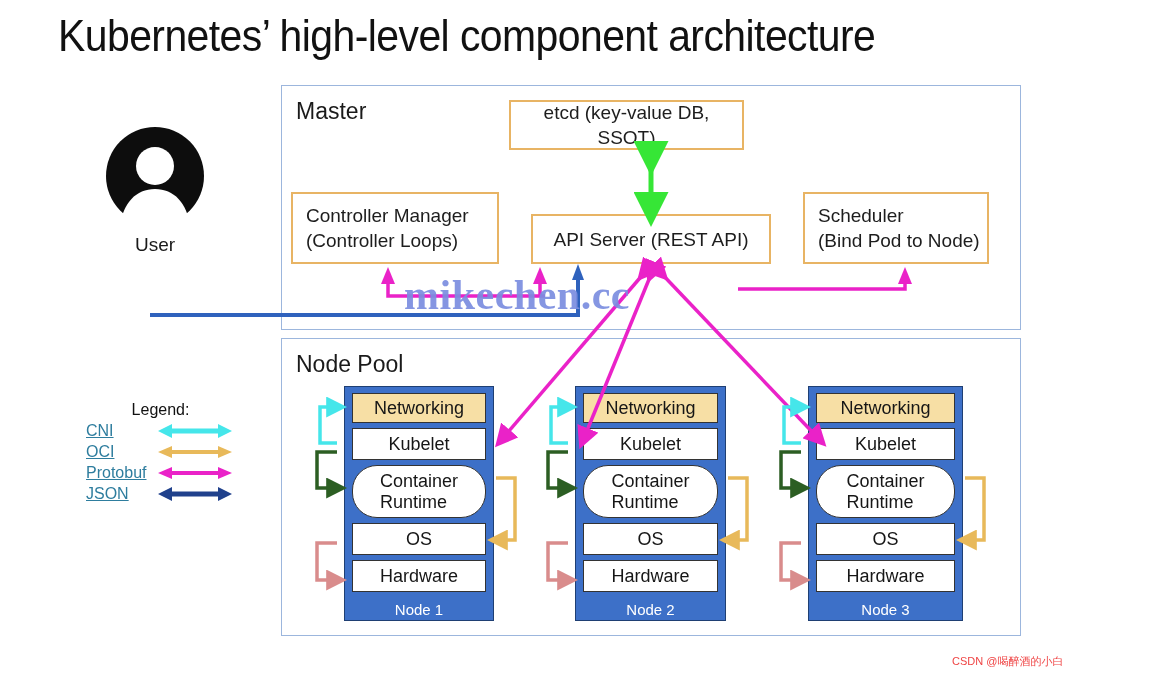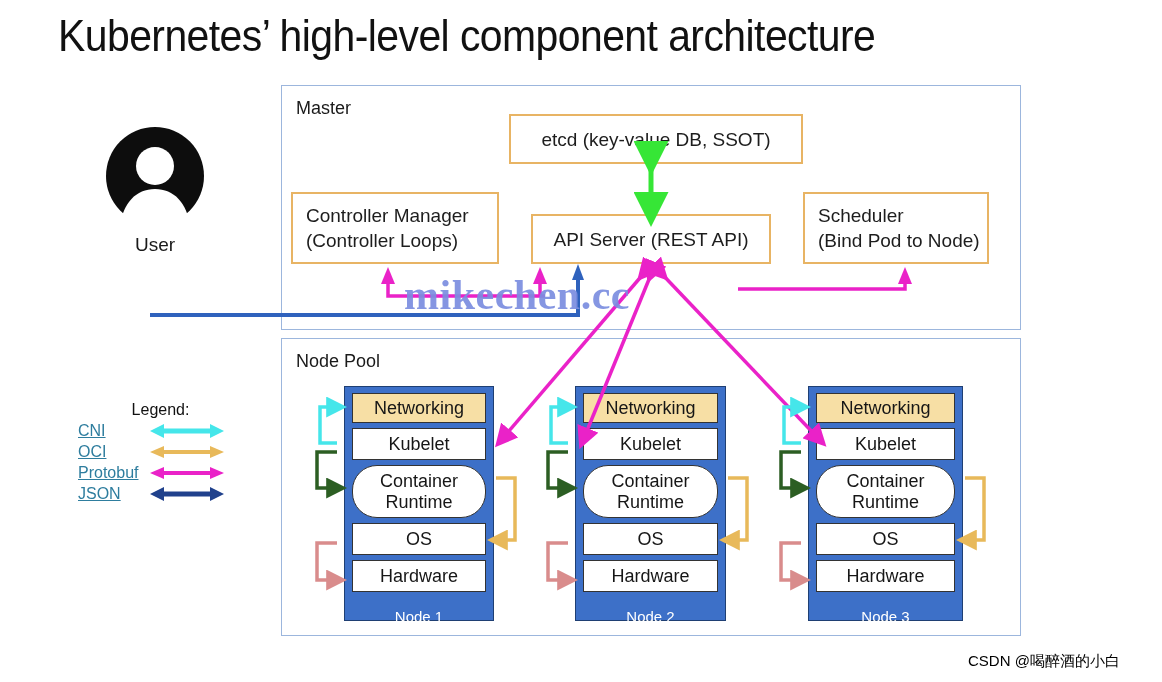--- a/index.html
+++ b/index.html
@@ -43,21 +43,21 @@
     border: 1.5px solid #9cb6dd;
     background: #ffffff;
     box-sizing: border-box;
   }
   #master-panel { left: 281px; top: 85px; width: 740px; height: 245px; }
   #nodepool-panel { left: 281px; top: 338px; width: 740px; height: 298px; }
   .panel-title {
     position: absolute;
     left: 14px;
     top: 12px;
-    font-size: 18px;
+    font-size: 23px;
     color: #1a1a1a;
     white-space: nowrap;
   }
 
   
   .obox {
     box-sizing: border-box;
     border: 2px solid #e8b464;
     background: #ffffff;
     display: flex;
@@ -67,21 +67,21 @@
     font-size: 19px;
     line-height: 25px;
     color: #1d1d1d;
     padding: 2px 6px;
   }
   .obox.left-align {
     justify-content: flex-start;
     text-align: left;
     padding-left: 13px;
   }
-  #etcd-box { left: 509px; top: 114px; width: 294px; height: 50px; }
+  #etcd-box { left: 509px; top: 100px; width: 235px; height: 50px; }
   #controller-box { left: 291px; top: 192px; width: 208px; height: 72px; }
   #apiserver-box { left: 531px; top: 214px; width: 240px; height: 50px; }
   #scheduler-box { left: 803px; top: 192px; width: 186px; height: 72px; }
 
   
   #user-avatar {
     left: 105px;
     top: 126px;
     width: 100px;
     height: 100px;
@@ -113,20 +113,21 @@
     align-items: center;
     height: 21px;
   }
   .legend-label {
     width: 72px;
     font-size: 16px;
     line-height: 19px;
     color: #2e7d9e;
     text-decoration: underline;
     white-space: nowrap;
+    margin-left: 8px;
   }
   .legend-arrow { width: 74px; height: 18px; }
 
   
   .node {
     box-sizing: border-box;
     background: #3d70c8;
     border: 1px solid #1f3f73;
     padding: 6px 7px 3px 7px;
   }
@@ -134,31 +135,31 @@
   #node-2 { left: 575px; top: 386px; width: 151px; height: 235px; }
   #node-3 { left: 808px; top: 386px; width: 155px; height: 235px; }
 
   .node-cell {
     box-sizing: border-box;
     border: 1.5px solid #333333;
     background: #ffffff;
     display: flex;
     align-items: center;
     justify-content: center;
-    text-align: center;
+    text-align: left;
     font-size: 18px;
     line-height: 21px;
     color: #161616;
     margin-bottom: 5px;
   }
   .node-cell.networking { background: #f7dfa5; height: 30px; }
   .node-cell.kubelet { height: 32px; }
   .node-cell.runtime { height: 53px; border-radius: 25px; }
   .node-cell.os { height: 32px; }
-  .node-cell.hardware { height: 32px; margin-bottom: 16px; }
+  .node-cell.hardware { height: 32px; margin-bottom: 9px; }
   .node-label {
     text-align: center;
     color: #ffffff;
     font-size: 15px;
     line-height: 18px;
   }
 
   
   #connectors {
     left: 0; top: 0;
@@ -176,25 +177,24 @@
     font-size: 42px;
     line-height: 46px;
     color: #7b8ee0;
     opacity: 0.92;
     white-space: nowrap;
     letter-spacing: 0.5px;
   }
   #watermark-csdn {
     left: 952px;
     top: 652px;
-    font-size: 15px;
+    font-size: 11px;
     line-height: 18px;
-    color: #000000;
+    color: #ef4444;
     white-space: nowrap;
-    margin-left: 16px;
   }
 </style>
 </head>
 <body>
 
 <div id="stage">
 
   <div class="abs" id="page-title">Kubernetes’ high-level component architecture</div>
 
   <div class="abs panel" id="master-panel">

